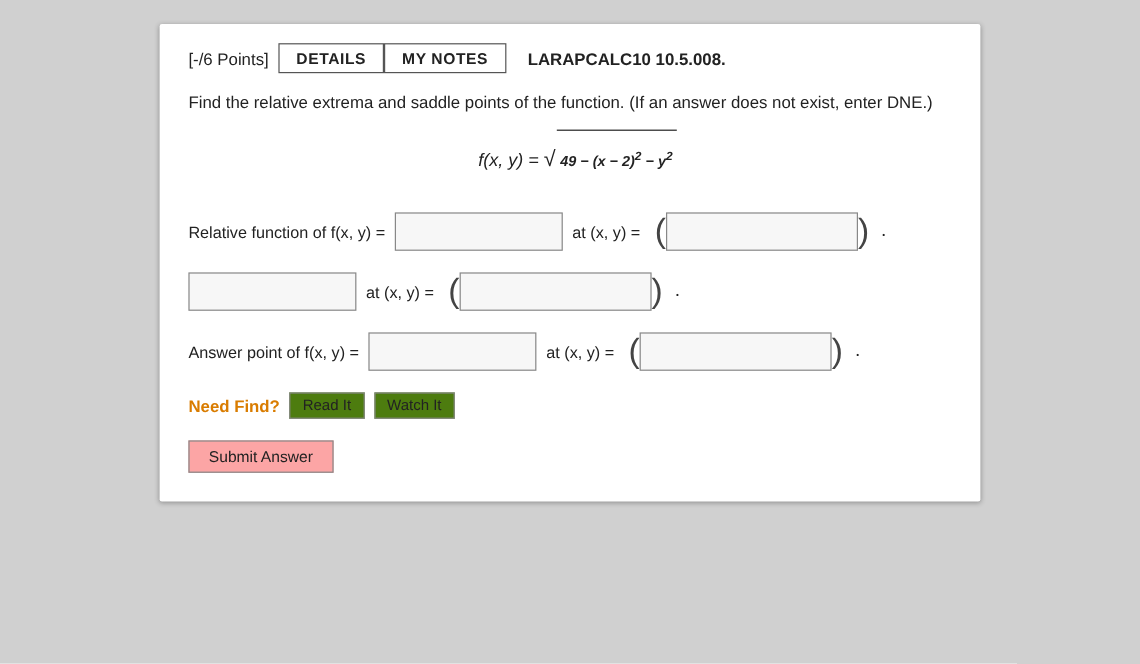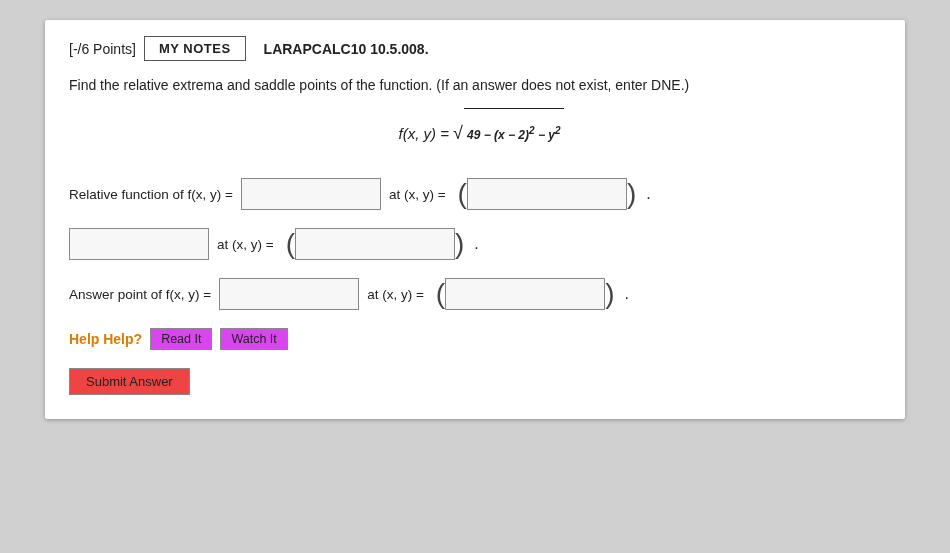--- a/index.html
+++ b/index.html
@@ -7,21 +7,21 @@
       background: #d0d0d0;
       font-family: Arial, sans-serif;
       display: flex;
       justify-content: center;
       align-items: flex-start;
       min-height: 553px;
       padding: 20px;
     }
     .main-card {
       background: #ffffff;
-      width: 860px;
+      width: 684px;
       border-radius: 2px;
       padding: 16px 24px 24px 24px;
       box-shadow: 0 1px 4px rgba(0,0,0,0.3);
     }
     .header-row {
       display: flex;
       align-items: center;
       gap: 0;
       margin-bottom: 14px;
       flex-wrap: wrap;
@@ -121,29 +121,29 @@
       margin-top: 10px;
       margin-bottom: 18px;
     }
     .need-help-label {
       font-size: 14px;
       font-weight: bold;
       color: #d97c00;
     }
     .btn-read-it, .btn-watch-it {
       border: 1px solid #888;
-      background: #d946ef;
+      background: #4d7c0f;
       padding: 3px 10px;
       font-size: 12.5px;
       color: #222;
       cursor: pointer;
     }
     .btn-submit {
       border: 1.5px solid #888;
-      background: #ef4444;
+      background: #fca5a5;
       padding: 5px 16px;
       font-size: 13px;
       color: #222;
       cursor: pointer;
       text-align: right;
     }
     .sqrt-wrapper {
       display: inline-flex;
       align-items: center;
       position: relative;
@@ -160,20 +160,21 @@
       font-weight: bold;
     }
   </style>
 </head>
 <body>
 
 <div class="main-card">
 
   <div class="header-row">
     <span class="points-label">[-/6 Points]</span>
+    <button class="btn-details">DETAILS</button>
     <button class="btn-mynotes">MY NOTES</button>
     <span class="problem-id">LARAPCALC10 10.5.008.</span>
   </div>
 
   <div class="problem-description">Find the relative extrema and saddle points of the function. (If an answer does not exist, enter DNE.)</div>
 
   <div class="function-display">
     <span class="func-name"><i>f</i>(<i>x</i>, <i>y</i>) = </span>
     <span class="sqrt-wrapper">
       <span class="sqrt-symbol">√</span>
@@ -210,21 +211,21 @@
     <span class="math-label">at (x, y) =</span>
     <div class="coord-wrapper">
       <span class="paren">(</span>
       <input class="coord-input" type="text" style="">
       <span class="paren">)</span>
     </div>
     <span class="period-dot">.</span>
   </div>
 
   <div class="need-help-row">
-    <span class="need-help-label">Help Help?</span>
+    <span class="need-help-label">Need Find?</span>
     <button class="btn-read-it">Read It</button>
     <button class="btn-watch-it">Watch It</button>
   </div>
 
   <div>
     <button class="btn-submit">Submit Answer</button>
   </div>
 </div>
 
 </body></html>

